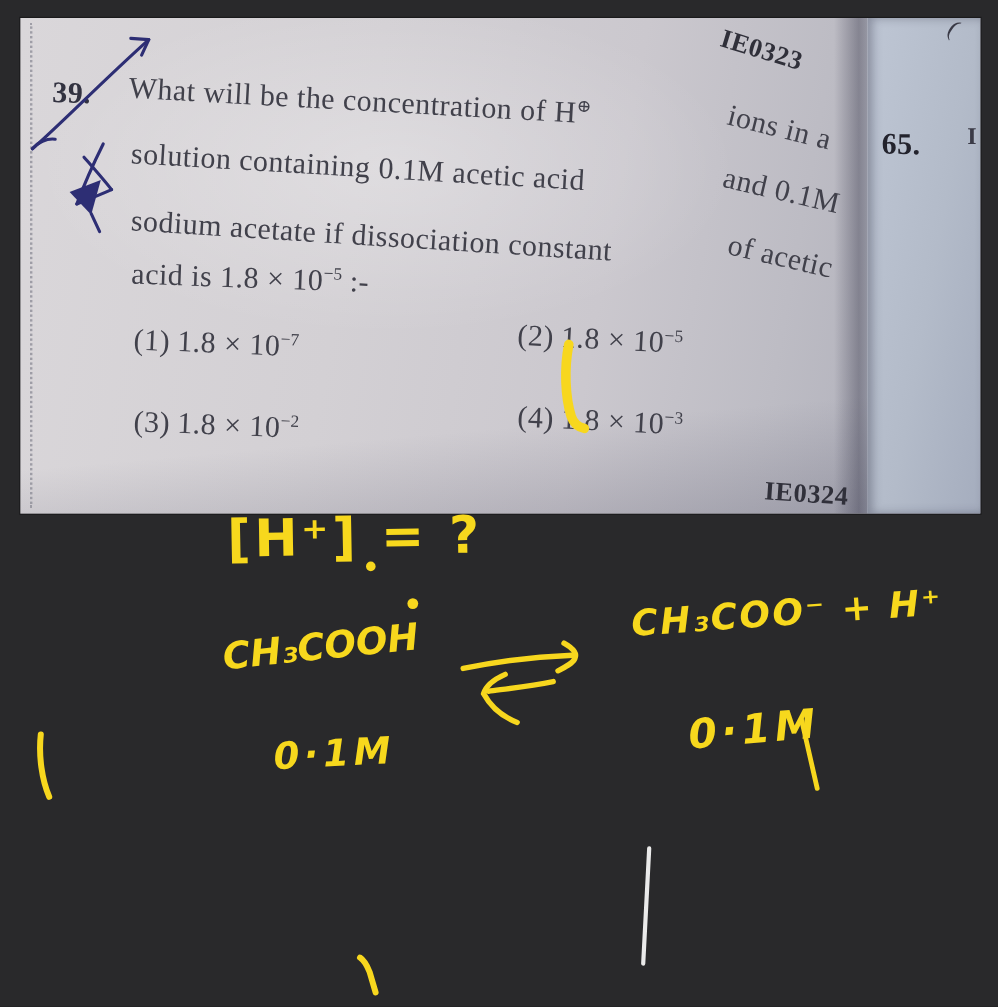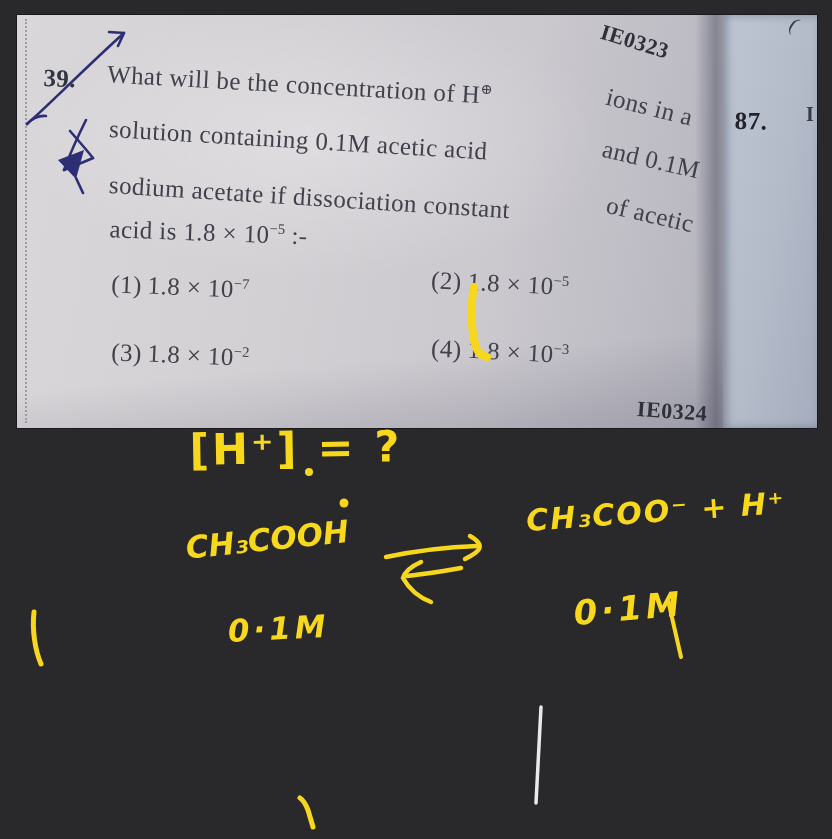--- a/index.html
+++ b/index.html
@@ -92,21 +92,21 @@
     </div>
     <div class="ptext opt" style="left:95px;top:323px;transform:rotate(2.5deg);">
       <span>(3)</span><span class="base">1.8 × 10</span><sup>−2</sup>
     </div>
     <div class="ptext opt" style="left:415px;top:319px;transform:rotate(3deg);">
       <span>(4)</span><span class="base">1.8 × 10</span><sup>−3</sup>
     </div>
 
     <div class="ptext code" style="left:621px;top:381px;transform:rotate(4deg);">IE0324</div>
 
-    <div class="ptext next-q" style="left:718px;top:92px;transform:rotate(1deg);">87.</div>
+    <div class="ptext next-q" style="left:718px;top:92px;transform:rotate(1deg);">65.</div>
     <div class="ptext edge-mark" style="left:781px;top:-2px;transform:rotate(35deg);">(</div>
     <div class="ptext edge-mark" style="left:789px;top:88px;font-weight:bold;">I</div>
 
     <svg class="overlay" width="800" height="413" viewBox="0 0 800 413">
       <g stroke="#2d2e74" stroke-width="2.6" fill="none" stroke-linecap="round">
         <path d="M10,109 C14,104 22,100 29,101"></path>
         <path d="M10,109 C33,89 68,53 107,18"></path>
         <path d="M107,18 L92,17 M107,18 L101,31"></path>
         <path d="M69,105 C61,121 53,139 47,155"></path>
         <path d="M47,155 C57,151 67,147 76,143"></path>

